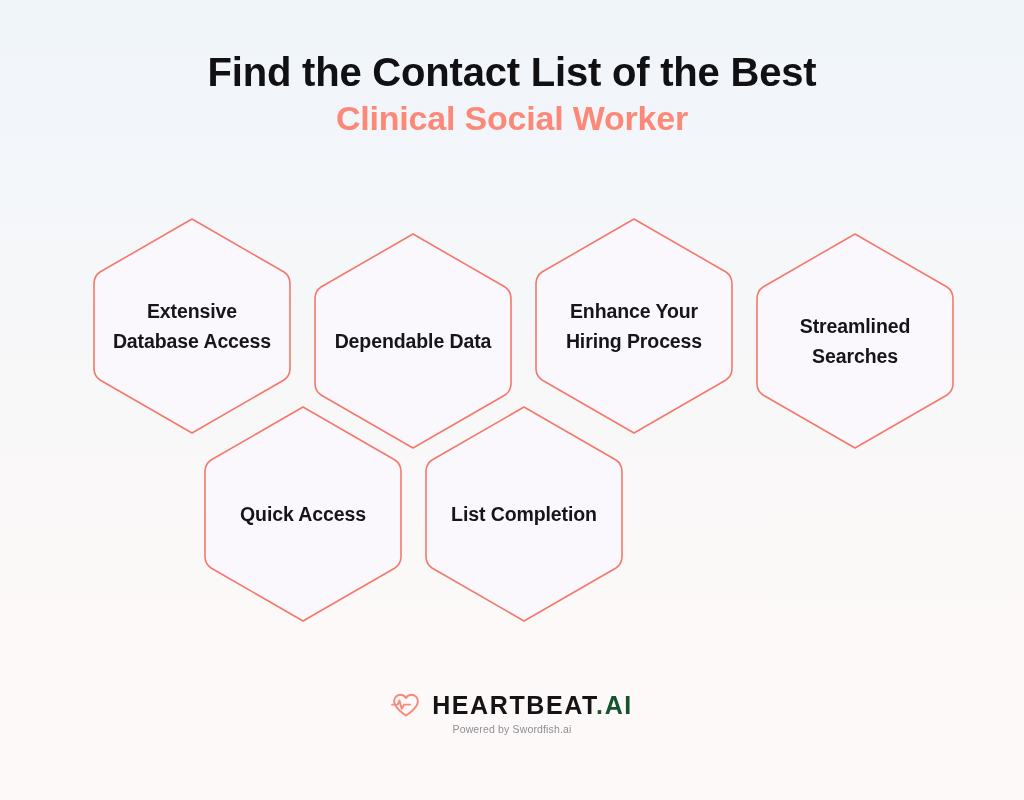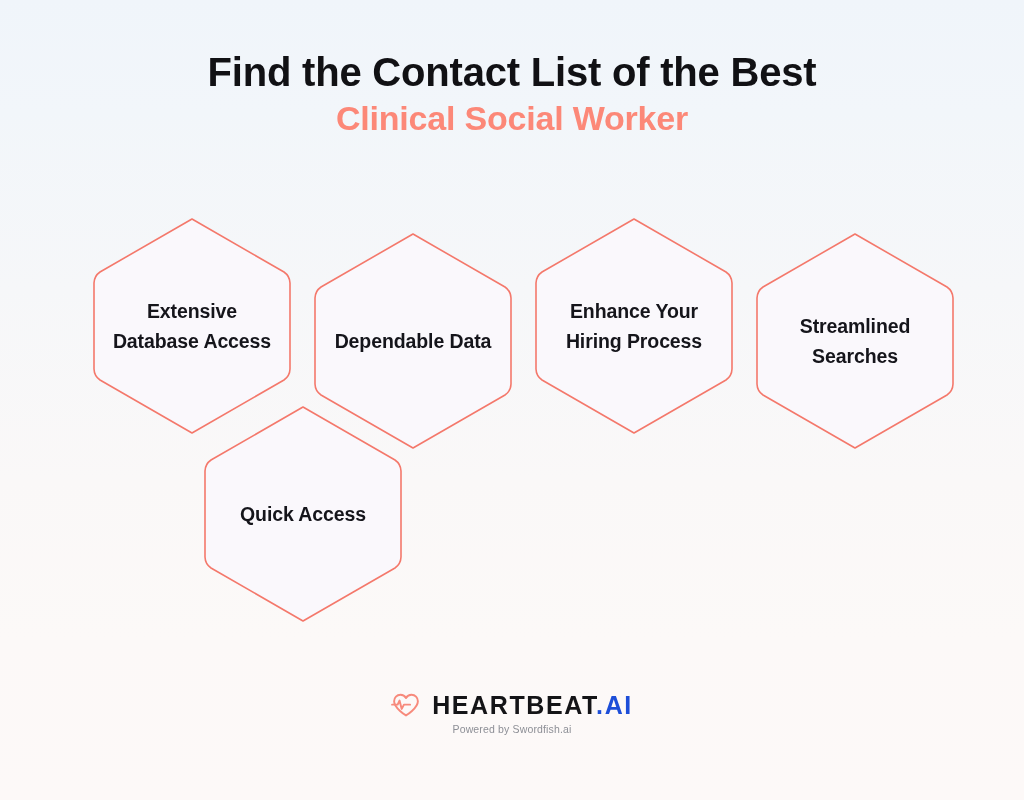--- a/index.html
+++ b/index.html
@@ -96,21 +96,21 @@
     gap: 11px;
   }
   .logo-heart { width: 30px; height: 26px; display: block; }
   .logo-word {
     font-size: 25px;
     font-weight: bold;
     letter-spacing: 1.6px;
     color: #141417;
     line-height: 26px;
   }
-  .logo-word .dot-ai { color: #1d4ed8; }
+  .logo-word .dot-ai { color: #14532d; }
   .logo-sub {
     margin-top: 5px;
     font-size: 10.5px;
     color: #8d8f96;
     letter-spacing: 0.15px;
   }
 </style>
 </head>
 <body>
 
@@ -149,20 +149,26 @@
     <div class="hex-label">Quick Access</div>
   </div>
 
   <div class="hex" style="left:743px; top:230px;">
     <svg viewBox="0 0 200 222">
       <path d="M100 4 L192 57 A14 14 0 0 1 198 68 L198 154 A14 14 0 0 1 192 165 L100 218 L8 165 A14 14 0 0 1 2 154 L2 68 A14 14 0 0 1 8 57 Z" fill="#faf8fc" stroke="#f4786b" stroke-width="1.6" stroke-linejoin="round"></path>
     </svg>
     <div class="hex-label">Streamlined Searches</div>
   </div>
 
+  <div class="hex" style="left:412px; top:403px;">
+    <svg viewBox="0 0 200 222">
+      <path d="M100 4 L192 57 A14 14 0 0 1 198 68 L198 154 A14 14 0 0 1 192 165 L100 218 L8 165 A14 14 0 0 1 2 154 L2 68 A14 14 0 0 1 8 57 Z" fill="#faf8fc" stroke="#f4786b" stroke-width="1.6" stroke-linejoin="round"></path>
+    </svg>
+    <div class="hex-label">List Completion</div>
+  </div>
 
 
 </div>
 
 <div class="logo-block">
   <div class="logo-row">
     <svg class="logo-heart" viewBox="0 0 32 28">
       <path d="M16 25.2 C16 25.2 3.2 17.4 3.2 9.9 C3.2 5.9 6.2 3.0 10.0 3.0 C12.6 3.0 14.8 4.4 16 6.5 C17.2 4.4 19.4 3.0 22.0 3.0 C25.8 3.0 28.8 5.9 28.8 9.9 C28.8 17.4 16 25.2 16 25.2 Z" fill="none" stroke="#f78a7c" stroke-width="2.1" stroke-linejoin="round"></path>
       <path d="M1.0 13.6 L7.0 13.6 L9.0 9.2 L11.4 18.2 L13.8 13.6 L20.4 13.6" fill="none" stroke="#f78a7c" stroke-width="2.1" stroke-linejoin="round" stroke-linecap="round"></path>
     </svg>

